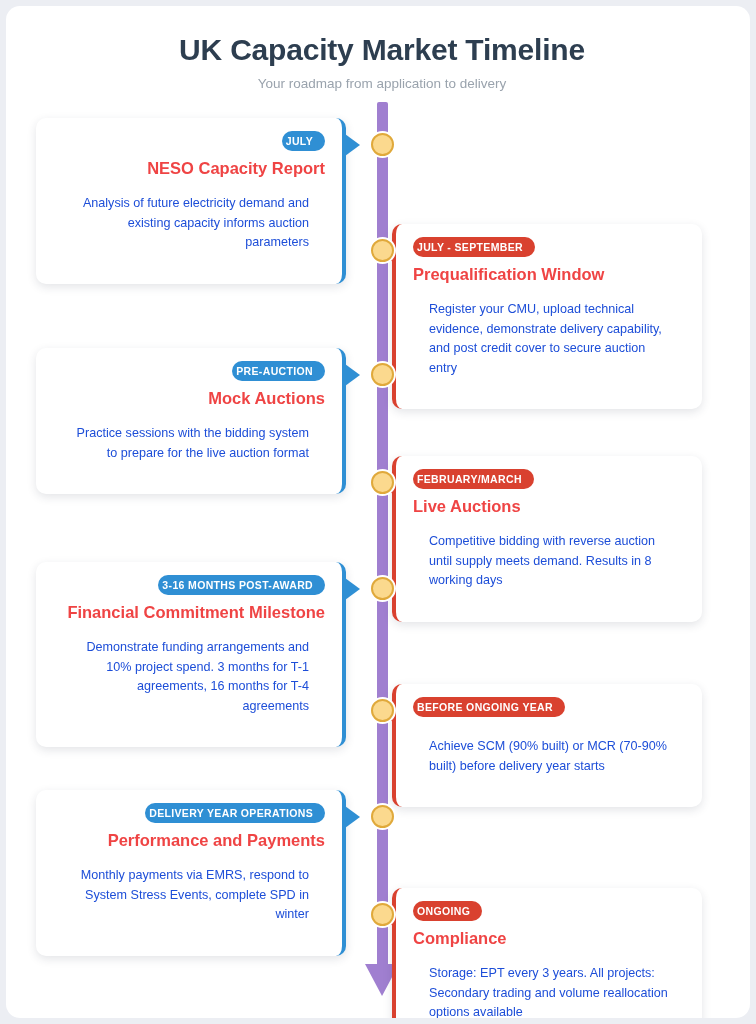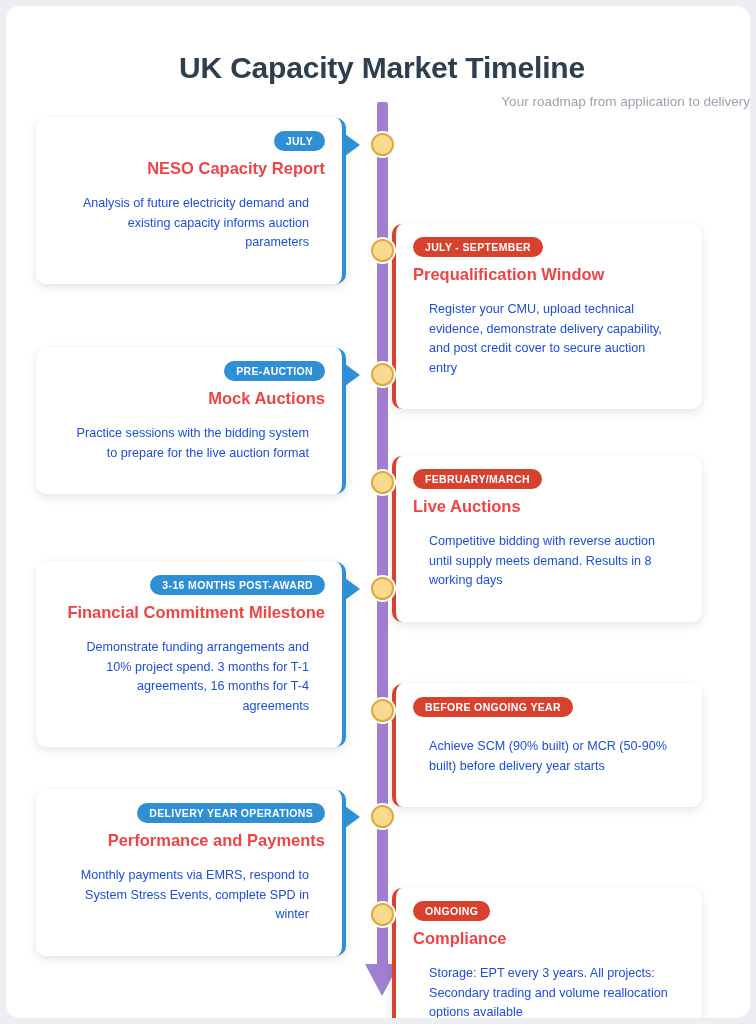--- a/index.html
+++ b/index.html
@@ -21,34 +21,33 @@
     background: #ffffff;
     border-radius: 14px;
     overflow: hidden;
   }
 
   
   .header {
     position: absolute;
     top: 0; left: 8px; right: 0;
     text-align: center;
-    padding-top: 45px;
+    padding-top: 27px;
   }
   .title {
     margin: 0;
     font-size: 30px;
     font-weight: bold;
     color: #2d3e50;
     letter-spacing: -0.2px;
   }
   .subtitle {
     margin: 9px 0 0 0;
     font-size: 13.5px;
     color: #9aa3ad;
-    text-align: right;
   }
 
   
   .spine {
     position: absolute;
     left: 371px;
     top: 96px;
     width: 11px;
     height: 866px;
     background: #a07fd0;
@@ -125,21 +124,21 @@
     border-bottom: 11px solid transparent;
     border-right: 15px solid #d9412f;
   }
 
   .badge {
     display: inline-block;
     font-size: 10.5px;
     font-weight: bold;
     letter-spacing: 0.35px;
     color: #ffffff;
-    padding: 4px 12px 4px 12px;
+    padding: 4px 12px 4px 4px;
     border-radius: 11px;
     margin-bottom: 4px;
   }
   .badge.blue { background: #2f8fd4; }
   .badge.red  { background: #d9412f; }
 
   .card-title {
     margin: 4px 0 4px 0;
     font-size: 16.5px;
     font-weight: bold;
@@ -175,21 +174,21 @@
       <div class="row" style="top: 342px;">
         <div class="card left"><span class="badge blue">PRE-AUCTION</span><div class="card-title">Mock Auctions</div><p class="card-desc">Practice sessions with the bidding system to prepare for the live auction format</p></div>
       </div>
       <div class="row" style="top: 450px;">
         <div class="card right"><span class="badge red">FEBRUARY/MARCH</span><div class="card-title">Live Auctions</div><p class="card-desc">Competitive bidding with reverse auction until supply meets demand. Results in 8 working days</p></div>
       </div>
       <div class="row" style="top: 556px;">
         <div class="card left"><span class="badge blue">3-16 MONTHS POST-AWARD</span><div class="card-title">Financial Commitment Milestone</div><p class="card-desc">Demonstrate funding arrangements and 10% project spend. 3 months for T-1 agreements, 16 months for T-4 agreements</p></div>
       </div>
       <div class="row" style="top: 678px;">
-        <div class="card right"><span class="badge red">BEFORE ONGOING YEAR</span><p class="card-desc">Achieve SCM (90% built) or MCR (50-90% built) before delivery year starts</p></div>
+        <div class="card right"><span class="badge red">BEFORE ONGOING YEAR</span><p class="card-desc">Achieve SCM (90% built) or MCR (70-90% built) before delivery year starts</p></div>
       </div>
       <div class="row" style="top: 784px;">
         <div class="card left"><span class="badge blue">DELIVERY YEAR OPERATIONS</span><div class="card-title">Performance and Payments</div><p class="card-desc">Monthly payments via EMRS, respond to System Stress Events, complete SPD in winter</p></div>
       </div>
       <div class="row" style="top: 882px;">
         <div class="card right"><span class="badge red">ONGOING</span><div class="card-title">Compliance</div><p class="card-desc">Storage: EPT every 3 years. All projects: Secondary trading and volume reallocation options available</p></div>
       </div>
     </div>
 
 <div class="node" style="top: 127px;"></div>

